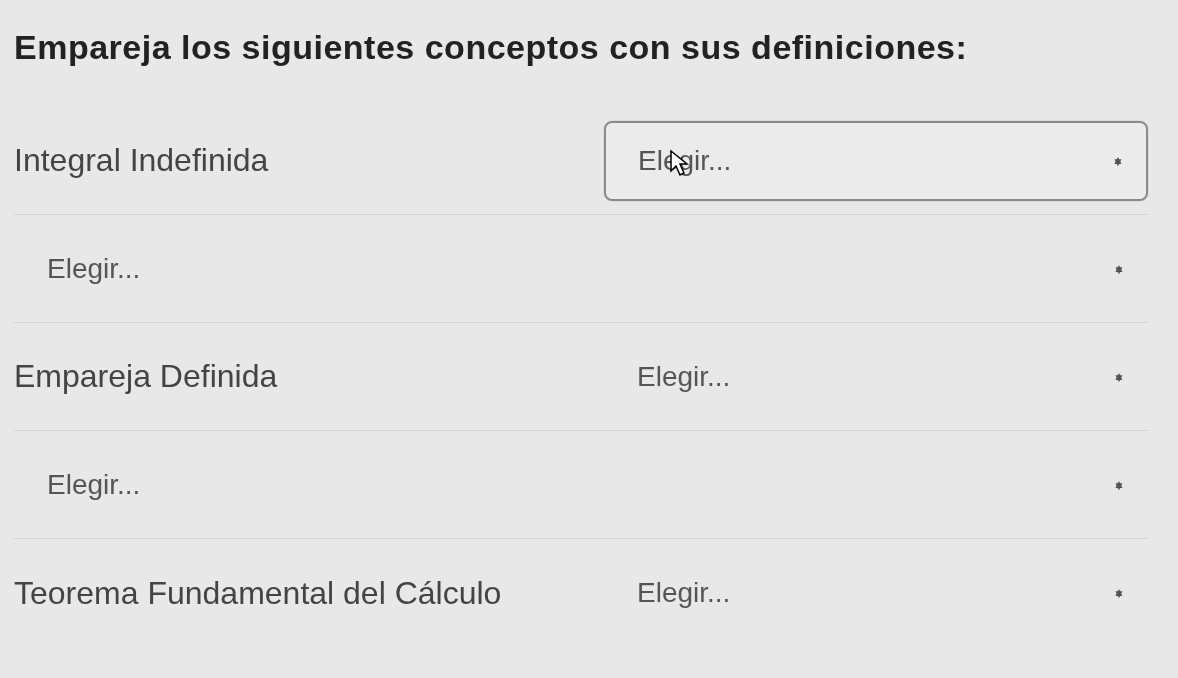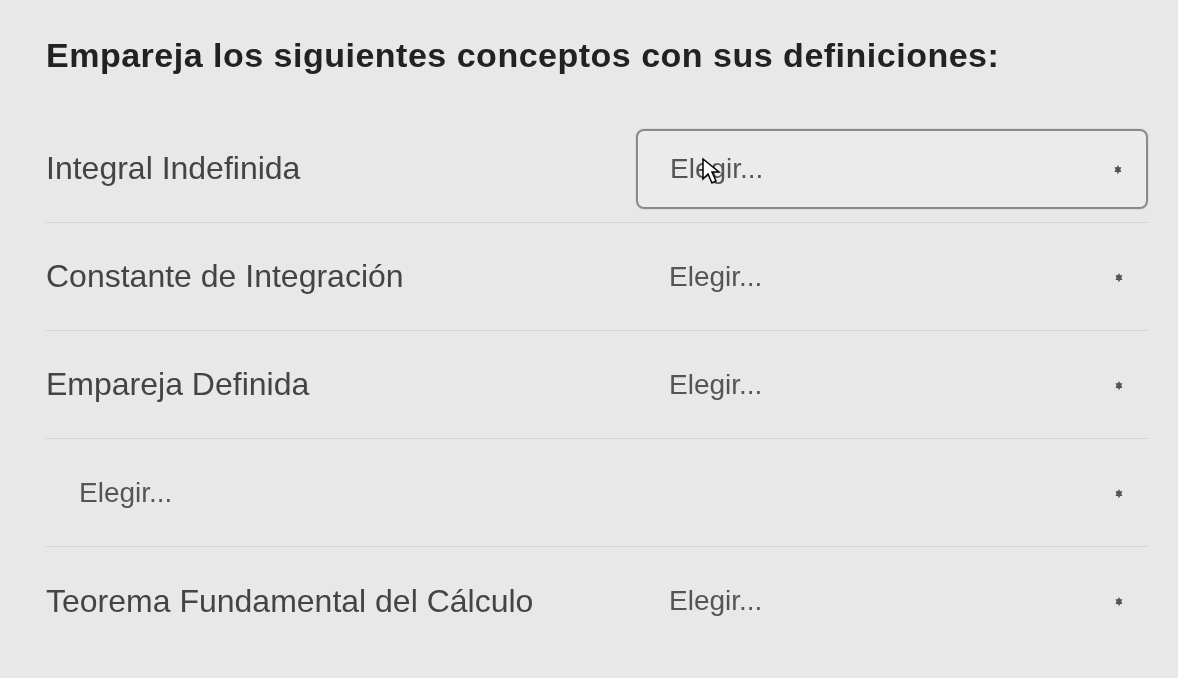--- a/index.html
+++ b/index.html
@@ -5,22 +5,21 @@
   * { box-sizing: border-box; margin: 0; padding: 0; }
   html, body {
     width: 1178px;
     height: 678px;
     font-family: Arial, Helvetica, sans-serif;
     background: #e8e8e8;
     color: #333;
     overflow: hidden;
   }
   .container {
-    padding: 28px 30px 0 46px;
-    margin-top: 8px;
+    padding: 28px 30px 0 14px;
   }
   .instruction {
     font-size: 34px;
     font-weight: 700;
     color: #222;
     margin-bottom: 40px;
     letter-spacing: 0.5px;
   }
   .rows {
     display: flex;
@@ -101,21 +100,20 @@
         </div>
         <span class="cursor-icon">
           <svg width="26" height="30" viewBox="0 0 26 30">
             <path d="M3 2 L3 22 L8 17 L12 26 L16 24 L12 15 L19 15 Z" fill="#fff" stroke="#000" stroke-width="1.5"></path>
           </svg>
         </span>
       </div>
     </div>
 
     <div class="match-row">
-      <div class="concept">Constante de Integración</div>
       <div class="select-wrap">
         <div class="select-box">
           <span>Elegir...</span>
           <span class="sort-icon"></span>
         </div>
       </div>
     </div>
 
     <div class="match-row">
       <div class="concept">Empareja Definida</div>

